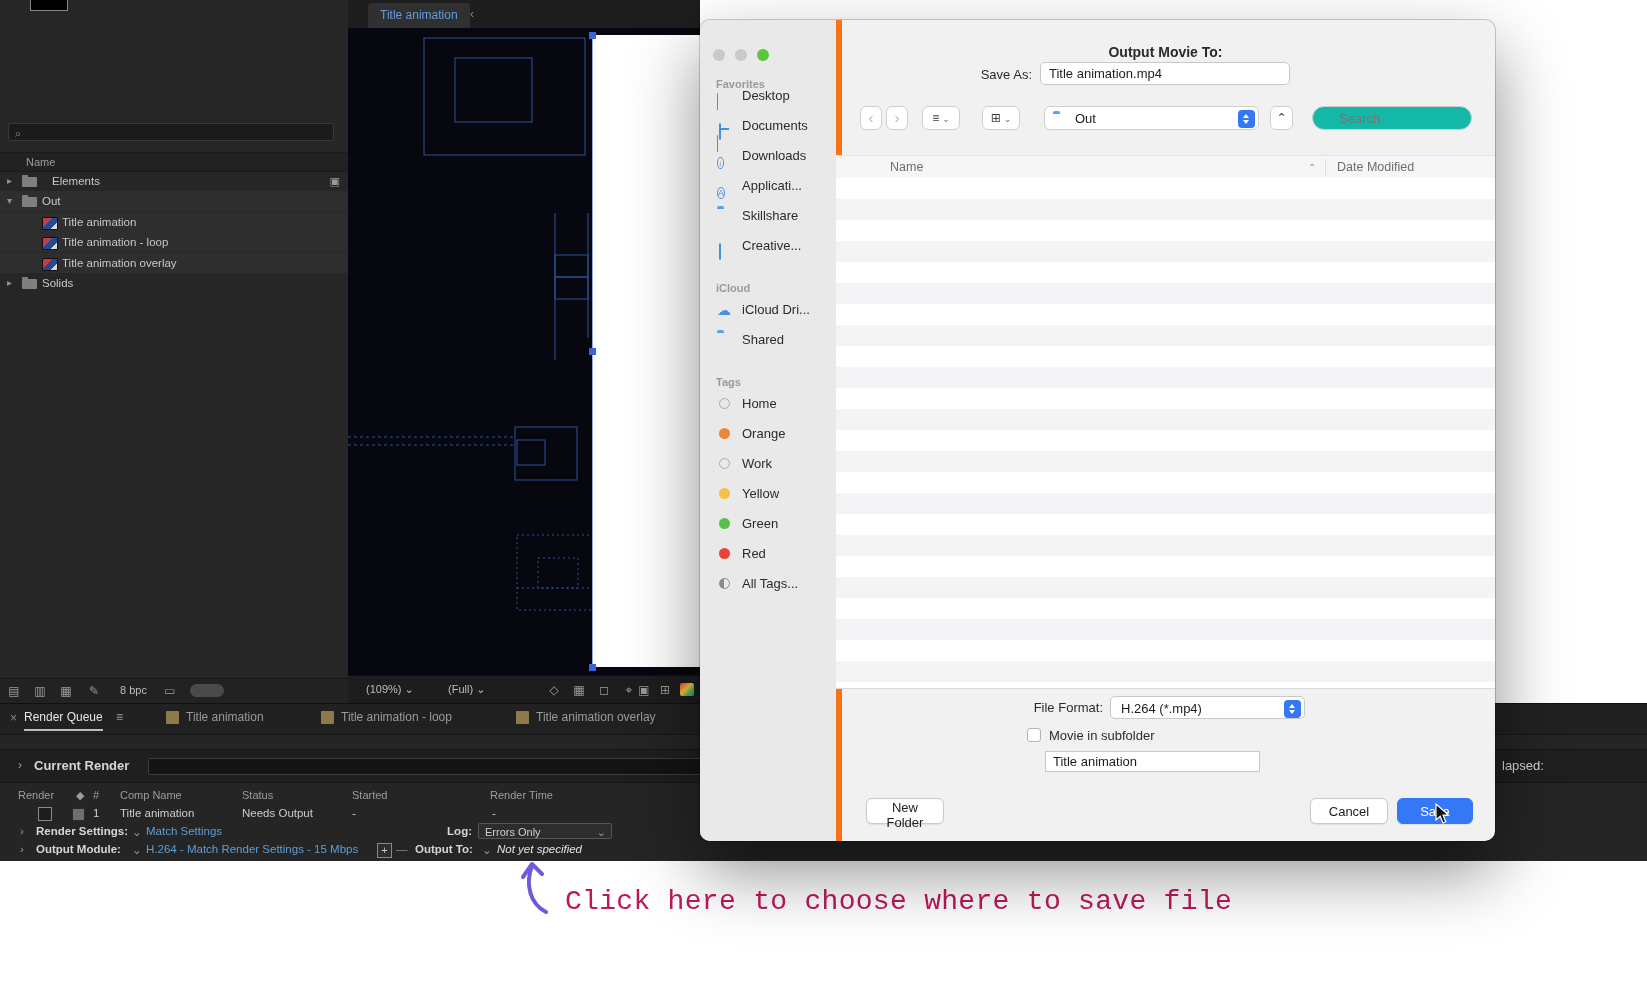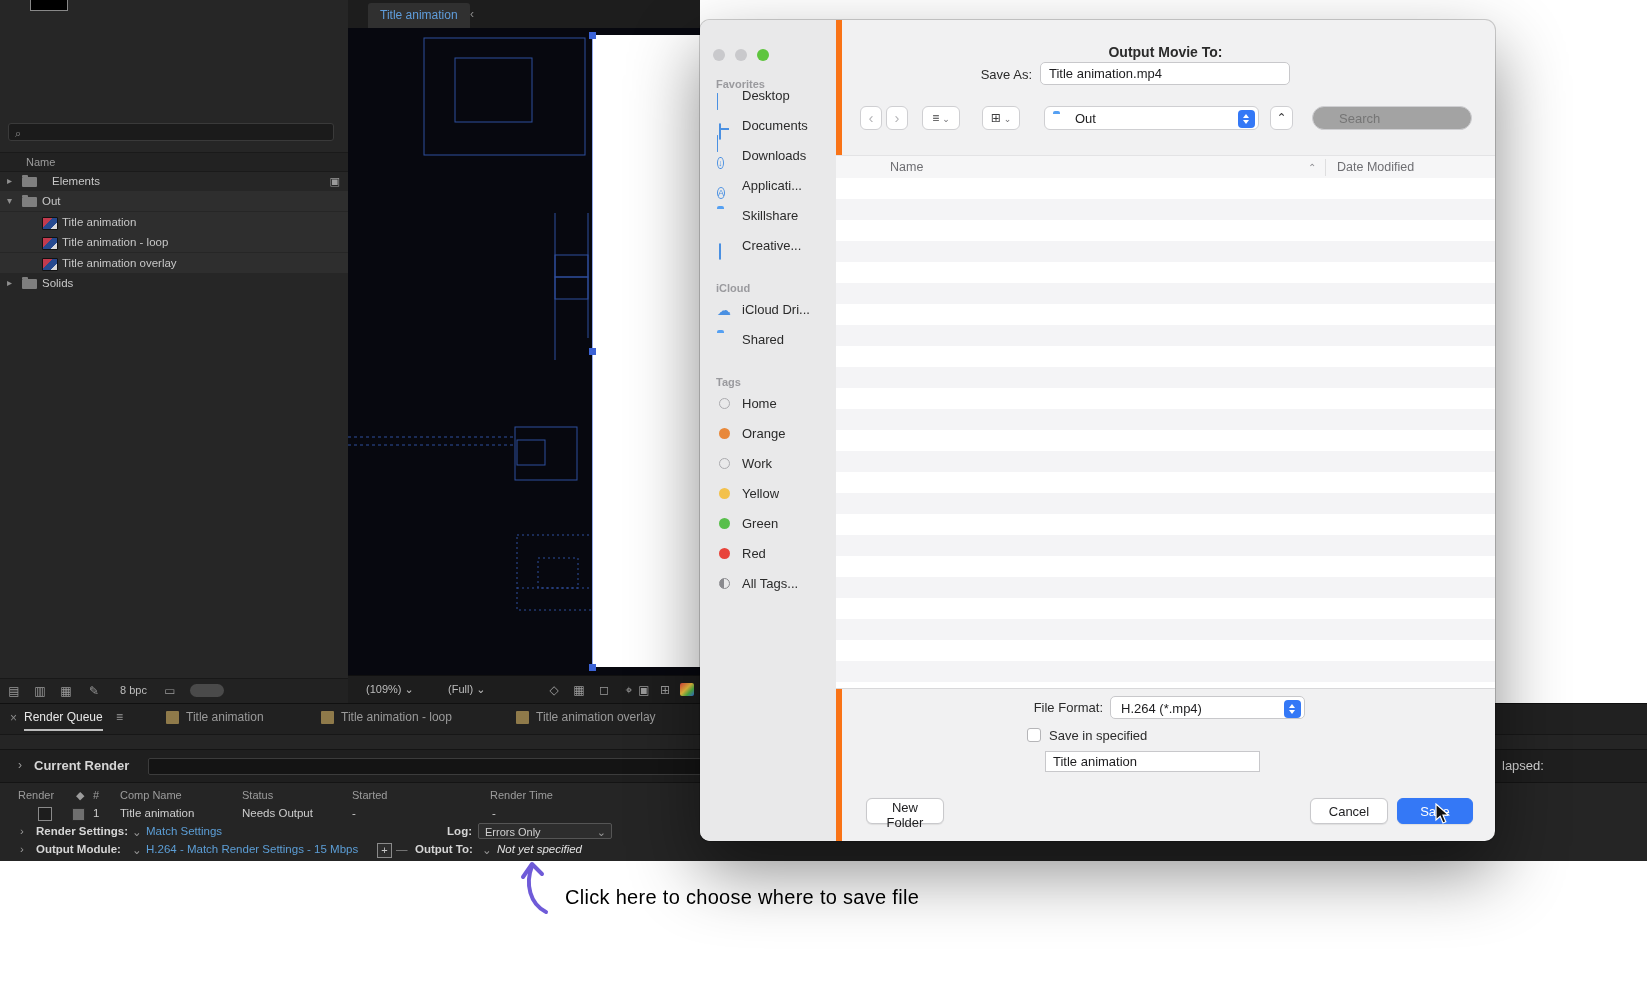--- a/index.html
+++ b/index.html
@@ -54,21 +54,21 @@
   .qcheck{position:absolute;left:38px;top:103px;width:12px;height:12px;border:1px solid #8a8a8a;background:#1d1d1d;}
   .qchip{position:absolute;left:72px;top:104px;width:11px;height:11px;background:#6f6f6f;border:1px solid #2a2a2a;}
   .qrow2{position:absolute;font-size:11.5px;}
   .blue-link{color:#5c9ed6;}
   .qdrop{position:absolute;left:478px;top:119px;width:134px;height:16px;background:#2d2d2d;border:1px solid #555;border-radius:2px;color:#d0d0d0;font-size:11px;line-height:16px;padding-left:6px;box-sizing:border-box;}
   .qdrop .dd{position:absolute;right:5px;top:0;color:#9a9a9a;}
   .qplus{position:absolute;left:377px;top:139px;width:13px;height:13px;border:1px solid #8a8a8a;color:#c9c9c9;font-size:11px;line-height:12px;text-align:center;background:#2d2d2d;}
   .noteval{font-style:italic;color:#e2e2e2;}
 
   
-  .ann-text{position:absolute;left:565px;top:886px;font-size:20px;color:#000000;letter-spacing:.3px;}
+  .ann-text{position:absolute;left:565px;top:886px;font-size:28px;color:#be185d;letter-spacing:.3px;font-family:Liberation Mono, monospace;}
 
   
   .dialog{position:absolute;left:700px;top:20px;width:795px;height:821px;background:#f1f1f2;border-radius:10px;
           box-shadow:0 30px 70px rgba(0,0,0,.45),0 0 0 1px rgba(0,0,0,.18);overflow:hidden;font-size:13px;color:#2b2b2b;}
   .dside{position:absolute;left:0;top:0;width:136px;height:100%;background:#e9e9ea;border-right:6px solid #f97316;}
   .tl{position:absolute;top:29px;width:12px;height:12px;border-radius:50%;}
   .dside-h{position:absolute;left:16px;font-size:11px;font-weight:bold;color:#9a9a9e;}
   .srow{position:absolute;left:8px;width:122px;height:28px;border-radius:6px;color:#2b2b2b;font-size:13px;line-height:28px;}
   .srow .slabel{position:absolute;left:34px;white-space:nowrap;overflow:hidden;max-width:86px;}
   .sic{position:absolute;left:9px;top:6px;width:16px;height:16px;color:#4a90e2;}
@@ -87,21 +87,21 @@
   .saveas-label{position:absolute;left:240px;top:47px;width:92px;text-align:right;color:#2b2b2b;}
   .saveas-field{position:absolute;left:340px;top:42px;width:250px;height:23px;background:#fff;border:1px solid #c8c8cb;border-radius:5px;font-size:13px;color:#1d1d1f;padding:0 8px;box-sizing:border-box;font-family:inherit;}
   .tbtn{position:absolute;top:86px;height:24px;background:#fff;border:1px solid #cfcfd2;border-radius:6px;box-sizing:border-box;color:#3c3c3e;font-size:12px;text-align:center;}
   .navdis{color:#b5b5b8;font-size:15px;line-height:22px;}
   .ddcaret{color:#6e6e72;font-size:9px;margin-left:3px;}
   .path-folder{position:absolute;left:8px;top:6px;}
   .path-label{position:absolute;left:30px;top:3px;line-height:18px;font-size:13px;color:#1d1d1f;}
   .stepper{position:absolute;right:3px;top:3px;width:17px;height:18px;background:#3478f6;border-radius:4px;}
   .stepper:before{content:"";position:absolute;left:5px;top:4px;border-left:3.5px solid transparent;border-right:3.5px solid transparent;border-bottom:4px solid #fff;}
   .stepper:after{content:"";position:absolute;left:5px;bottom:4px;border-left:3.5px solid transparent;border-right:3.5px solid transparent;border-top:4px solid #fff;}
-  .search-field{position:absolute;left:612px;top:86px;width:160px;height:24px;background:#a3a3a3;border:1px solid #cfcfd2;border-radius:12px;box-sizing:border-box;font-size:13px;color:#1d1d1f;padding:0 8px 0 26px;font-family:inherit;}
+  .search-field{position:absolute;left:612px;top:86px;width:160px;height:24px;background:#14b8a6;border:1px solid #cfcfd2;border-radius:12px;box-sizing:border-box;font-size:13px;color:#1d1d1f;padding:0 8px 0 26px;font-family:inherit;}
   .search-ic{position:absolute;left:620px;top:90px;color:#8e8e93;font-size:13px;}
   .lhead{position:absolute;left:136px;top:135px;width:659px;height:23px;background:#f6f6f7;border-top:1px solid #e3e3e5;border-bottom:1px solid #dededf;color:#6e6e72;font-size:12.5px;line-height:23px;}
   .lhead .hname{position:absolute;left:54px;}
   .lhead .hsort{position:absolute;left:472px;font-size:10px;color:#8e8e93;}
   .lhead .hdiv{position:absolute;left:489px;top:3px;width:1px;height:17px;background:#dededf;}
   .lhead .hdate{position:absolute;left:501px;}
   .dlist{position:absolute;left:136px;top:158px;width:659px;height:510px;
          background:repeating-linear-gradient(180deg,#ffffff 0 21px,#f4f4f6 21px 42px);}
   .dsep{position:absolute;left:136px;top:668px;width:659px;height:1px;background:#d8d8da;}
   .ff-label{position:absolute;left:280px;top:680px;width:123px;text-align:right;color:#2b2b2b;}
@@ -395,21 +395,21 @@
     <div class="dlist"></div>
     <div class="dsep"></div>
 
     <span class="ff-label">File Format:</span>
     <span class="ff-drop">
       <span class="path-label">H.264 (*.mp4)</span>
       <span class="stepper"></span>
     </span>
 
     <span class="cb"></span>
-    <span class="cb-label">Save in specified</span>
+    <span class="cb-label">Movie in subfolder</span>
     <input class="sub-field" value="Title animation" style="">
 
     <button class="dbtn" style="left:166px;width:78px">New Folder</button>
     <button class="dbtn" style="left:610px;width:78px">Cancel</button>
     <button class="dbtn primary" style="left:697px;width:76px">Save</button>
 
     <svg class="abs" style="left:735px;top:783px" width="16" height="22" viewBox="0 0 16 22">
       <path d="M1,1 L1,17 L5.2,13.2 L8,20 L10.8,18.8 L8,12 L13.5,12 Z" fill="#111" stroke="#fff" stroke-width="1.2"></path>
     </svg>
   </div>

